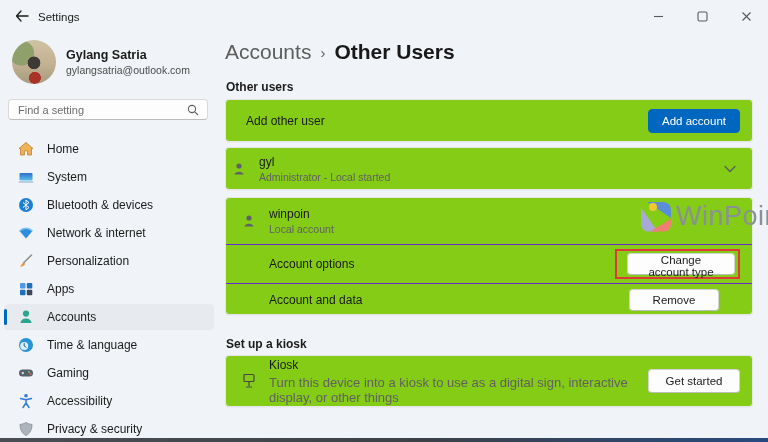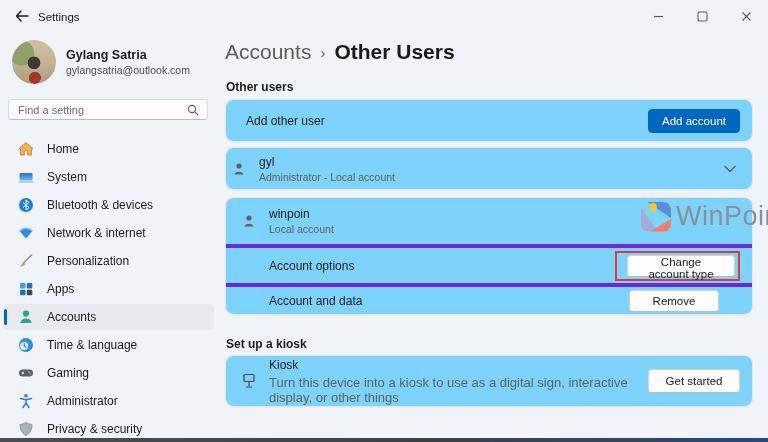--- a/index.html
+++ b/index.html
@@ -44,37 +44,37 @@
   .content { position:absolute; left:225px; top:32px; width:528px; bottom:0; }
   .breadcrumb { position:absolute; top:8px; left:0; display:flex; align-items:baseline; gap:9px; }
   .crumb-parent { font-size:21px; color:#5d5d5d; }
   .crumb-sep { font-size:15px; color:#5d5d5d; position:relative; top:-1px; }
   .page-title { font-size:21px; font-weight:bold; color:#191919; }
 
   .section-label { position:absolute; left:1px; font-size:12px; font-weight:bold; color:#1a1a1a; }
   .lbl-other { top:48px; }
   .lbl-kiosk { top:305px; }
 
-  .card { position:absolute; left:0; width:528px; background:#7dd3fc; border:1px solid #e6e6e8; border-radius:9px; box-shadow:0 1px 1px rgba(0,0,0,0.03); }
+  .card { position:absolute; left:0; width:528px; background:#84cc16; border:1px solid #e6e6e8; border-radius:4px; box-shadow:0 1px 1px rgba(0,0,0,0.03); }
   .card-add { top:67px; height:43px; display:flex; align-items:center; padding:0 12px 0 20px; }
   .card-add .row-label { font-size:12px; flex:1; }
   .btn { font-family:"Liberation Sans", sans-serif; font-size:11.5px; border-radius:4px; cursor:pointer; }
   .btn-primary { background:#0067c0; color:#ffffff; border:1px solid #0067c0; width:92px; height:24px; }
   .btn-secondary { background:#fdfdfd; color:#1a1a1a; border:1px solid #d2d2d2; border-bottom-color:#bcbcbc; height:22px; padding:0 14px; }
 
   .card-gyl { top:115px; height:43px; display:flex; align-items:center; padding:0 16px 0 4px; }
   .user-ic { width:17px; display:flex; justify-content:center; margin-right:12px; }
   .user-texts { flex:1; }
   .user-name { font-size:12px; color:#1a1a1a; }
   .user-sub { font-size:10.5px; color:#616161; margin-top:2px; }
   .chevron { display:flex; }
 
   .card-winpoin { top:165px; height:118px; padding:0; }
   .wp-row1 { height:46px; display:flex; align-items:center; padding:0 16px 0 14px; }
-  .wp-subrow { height:39px; display:flex; align-items:center; padding:0 12px 0 43px; border-top:4px solid #6d28d9; }
+  .wp-subrow { height:39px; display:flex; align-items:center; padding:0 12px 0 43px; border-top:1px solid #6d28d9; }
   .wp-subrow.last { height:32px; }
   .sub-label { font-size:12px; flex:1; }
   .red-annotation { border:2px solid #e0393c; padding:2px 3px 2px 10px; display:flex; align-items:center; }
   .btn-change { width:108px; }
   .btn-remove { width:90px; margin-right:21px; }
 
   .card-kiosk { top:323px; height:52px; display:flex; align-items:center; padding:0 12px 0 14px; }
   .kiosk-texts { flex:1; }
   .kiosk-title { font-size:12px; }
   .kiosk-desc { font-size:13px; color:#616161; margin-top:3px; }
@@ -237,21 +237,21 @@
           </span>
         <span class="nav-label">Gaming</span>
       </div>
       <div class="nav-item">
         <span class="nav-ic">
             <svg width="16" height="16" viewBox="0 0 16 16">
               <circle cx="8" cy="2.8" r="1.8" fill="#2f7bd9"></circle>
               <path d="M2.5 5.5 L8 6.8 L13.5 5.5 M8 6.8 V10 M8 10 L5 14.5 M8 10 L11 14.5" stroke="#2f7bd9" stroke-width="1.5" fill="none" stroke-linecap="round" stroke-linejoin="round"></path>
             </svg>
           </span>
-        <span class="nav-label">Administrator</span>
+        <span class="nav-label">Accessibility</span>
       </div>
       <div class="nav-item">
         <span class="nav-ic">
             <svg width="16" height="16" viewBox="0 0 16 16">
               <path d="M8 1.5 C10 2.8 12 3.3 14 3.4 C14 8.5 12 12.5 8 14.5 C4 12.5 2 8.5 2 3.4 C4 3.3 6 2.8 8 1.5 Z" fill="#aeb4bc" stroke="#868c95" stroke-width="0.8"></path>
             </svg>
           </span>
         <span class="nav-label">Privacy &amp; security</span>
       </div>
     </div>
@@ -274,21 +274,21 @@
 
     <div class="card card-gyl">
       <span class="user-ic">
         <svg width="16" height="16" viewBox="0 0 16 16">
             <circle cx="8" cy="5" r="2.6" fill="#5f6368"></circle>
             <path d="M3.4 13.5 a4.8 4 0 0 1 9.2 0 Z" fill="#5f6368"></path>
           </svg>
       </span>
       <span class="user-texts">
         <div class="user-name">gyl</div>
-        <div class="user-sub">Administrator - Local account</div>
+        <div class="user-sub">Administrator - Local started</div>
       </span>
       <span class="chevron">
         <svg width="12" height="8" viewBox="0 0 12 8">
             <path d="M1 1.5 L6 6.5 L11 1.5" stroke="#5a5a5a" stroke-width="1.2" fill="none" stroke-linecap="round" stroke-linejoin="round"></path>
           </svg>
       </span>
     </div>
 
     <div class="card card-winpoin">
       <div class="wp-row1">

